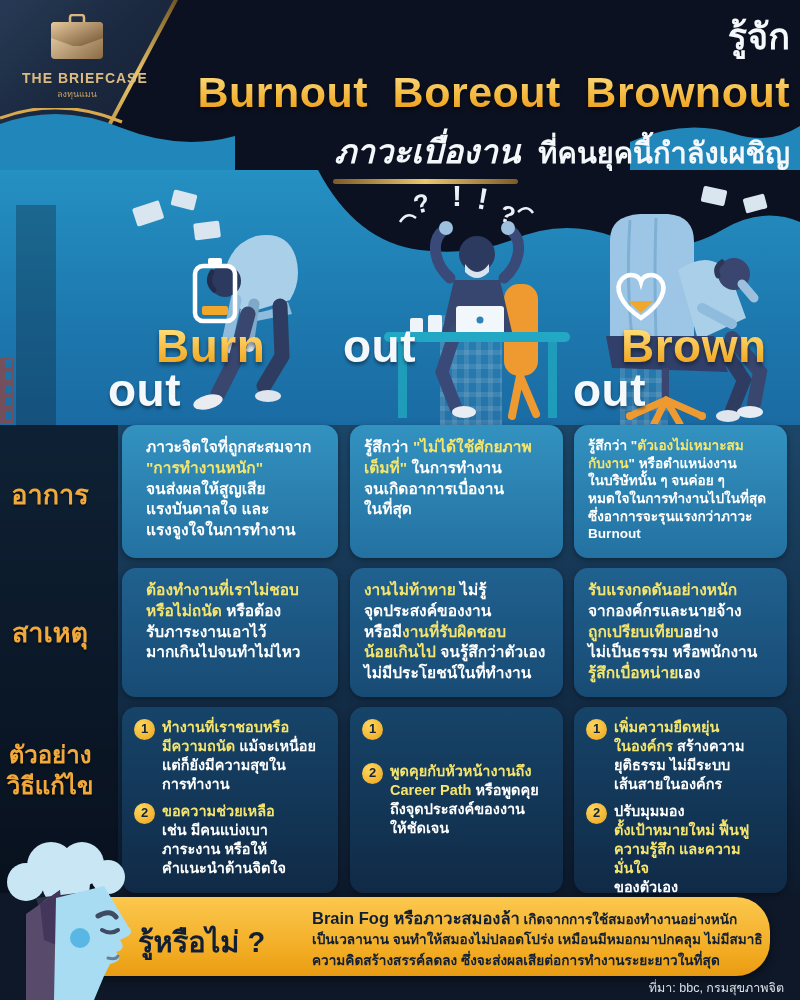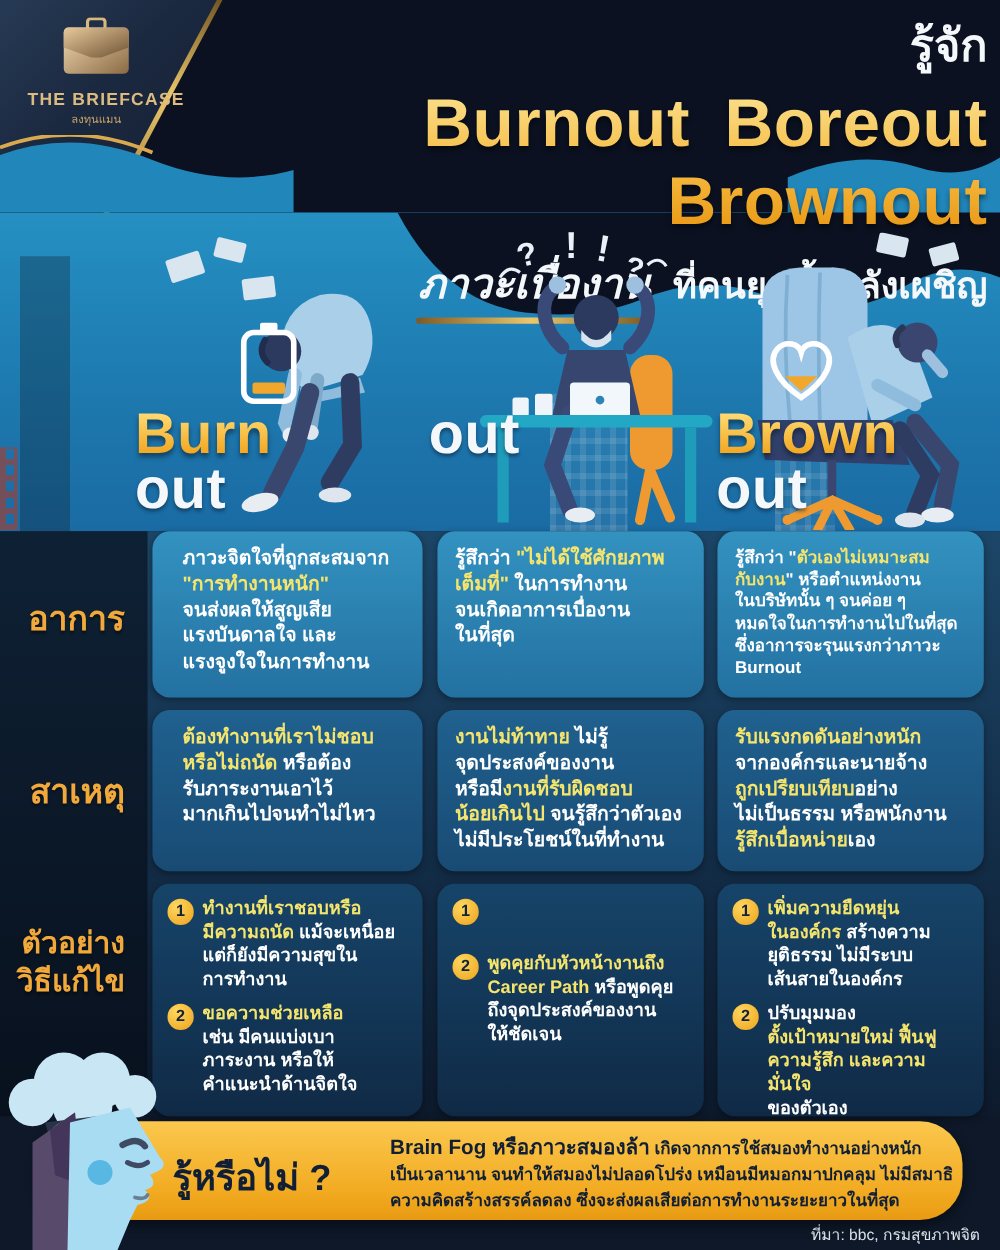--- a/index.html
+++ b/index.html
@@ -22,21 +22,21 @@
   .gold-diagonal{position:absolute;left:128px;top:-18px;width:4px;height:208px;
     background:linear-gradient(180deg,#6b4e1f,#ecc76a 45%,#8a6a2f);transform:rotate(28deg);}
   .wave-left,.wave-right{position:absolute;bottom:0;}
   .wave-left{left:0;}
   .wave-right{right:0;}
   .logo{position:absolute;left:22px;top:14px;width:110px;text-align:center;}
   .logo-name{color:#dcbb80;font-size:14px;font-weight:bold;letter-spacing:1px;margin-top:4px;white-space:nowrap;}
   .logo-sub{color:#c8a267;font-size:9px;margin-top:1px;}
   .titles{position:absolute;left:140px;right:10px;top:8px;text-align:right;z-index:2;}
   .pretitle{font-size:36px;font-weight:800;color:var(--white);}
-  .main-title{font-size:54px;font-weight:800;word-spacing:12px;letter-spacing:.5px;margin:3px 0 8px;
+  .main-title{font-size:43px;font-weight:800;word-spacing:12px;letter-spacing:.5px;margin:3px 0 8px;
     background:linear-gradient(180deg,#fbdf8a 5%,#f5b93f 55%,#e8940f 100%);
     -webkit-background-clip:text;background-clip:text;color:transparent;
     filter:drop-shadow(0 3px 2px rgba(0,0,0,.45));}
   .subtitle{font-size:29px;font-weight:700;color:var(--white);}
   .subtitle .sub-hl{position:relative;font-size:33px;font-weight:800;font-style:italic;margin-right:10px;display:inline-block;}
   .subtitle .sub-hl::after{content:"";position:absolute;left:-2px;right:2px;bottom:-6px;height:5px;border-radius:3px;
     background:linear-gradient(90deg,#7d5a24,#edc76d 50%,#7d5a24);}
 
   
   .hero{position:absolute;left:0;top:170px;width:800px;height:255px;
@@ -49,28 +49,28 @@
   .bldg-dark{position:absolute;background:rgba(10,22,38,0.30);z-index:0;}
   .redwin{position:absolute;left:0;top:188px;width:14px;height:66px;z-index:0;opacity:.65;
     background-image:repeating-linear-gradient(0deg,#a33f35 0 5px,transparent 5px 13px),
     repeating-linear-gradient(90deg,#a33f35 0 5px,transparent 5px 11px);}
   .figure{z-index:2;}
   .hero-icon{z-index:3;}
   .herolabel{position:absolute;z-index:4;font-weight:800;font-size:46px;line-height:.95;letter-spacing:.5px;}
   .herolabel .accent{display:block;
     background:linear-gradient(180deg,#ffdd77 10%,#f3ab27 80%);
     -webkit-background-clip:text;background-clip:text;color:transparent;
-    filter:drop-shadow(0 3px 2px rgba(8,18,33,.55));}
+    filter:drop-shadow(0 3px 2px rgba(8,18,33,.55));margin-left:48px;}
   .herolabel .rest{display:block;color:var(--white);text-shadow:0 3px 3px rgba(8,18,33,.45);}
 
   
   .grid{position:absolute;left:0;top:425px;width:800px;height:468px;
     background:linear-gradient(180deg,#1c4668 0%,#132d47 55%,#0d1a2c 100%);}
   .lcol{position:absolute;left:0;top:0;width:118px;height:100%;background:rgba(7,12,21,0.62);}
-  .rowlabel{position:absolute;left:0;width:100px;text-align:right;color:var(--gold);font-weight:800;
+  .rowlabel{position:absolute;left:0;width:100px;text-align:center;color:var(--gold);font-weight:800;
     white-space:pre-line;z-index:2;text-shadow:0 2px 2px rgba(0,0,0,.4);}
   .rl1{top:48px;font-size:27px;}
   .rl2{top:186px;font-size:27px;}
   .rl3{top:314px;font-size:24px;line-height:1.3;}
   .card{position:absolute;border-radius:14px;padding:12px 14px;color:#fff;font-weight:bold;
     font-size:15.5px;line-height:1.34;box-shadow:0 2px 6px rgba(0,0,0,.35);}
   .card .seg{white-space:pre-line;display:block;}
   .card .seg span{white-space:pre-line;}
   .c1{left:122px;width:216px;padding-left:24px;}
   .c2{left:350px;width:213px;}

